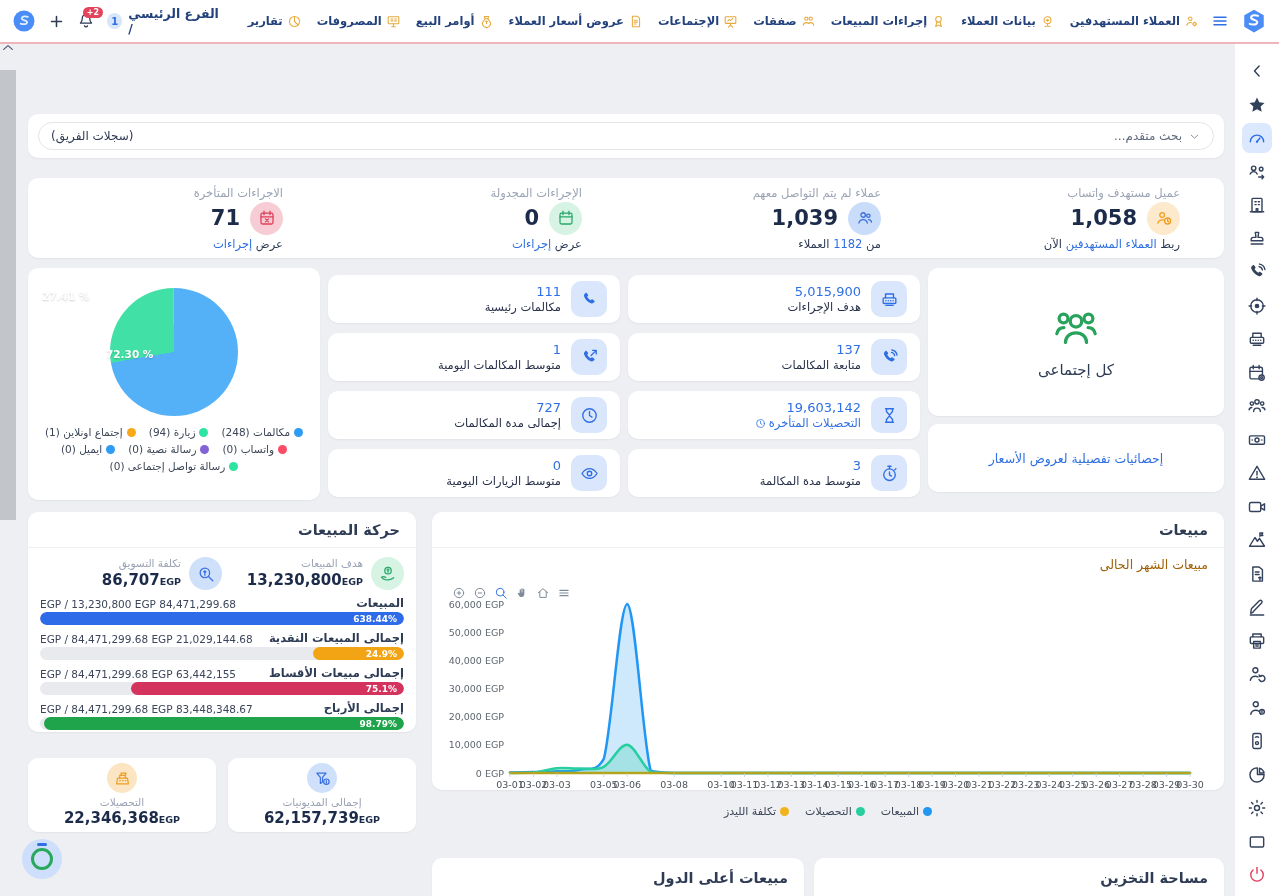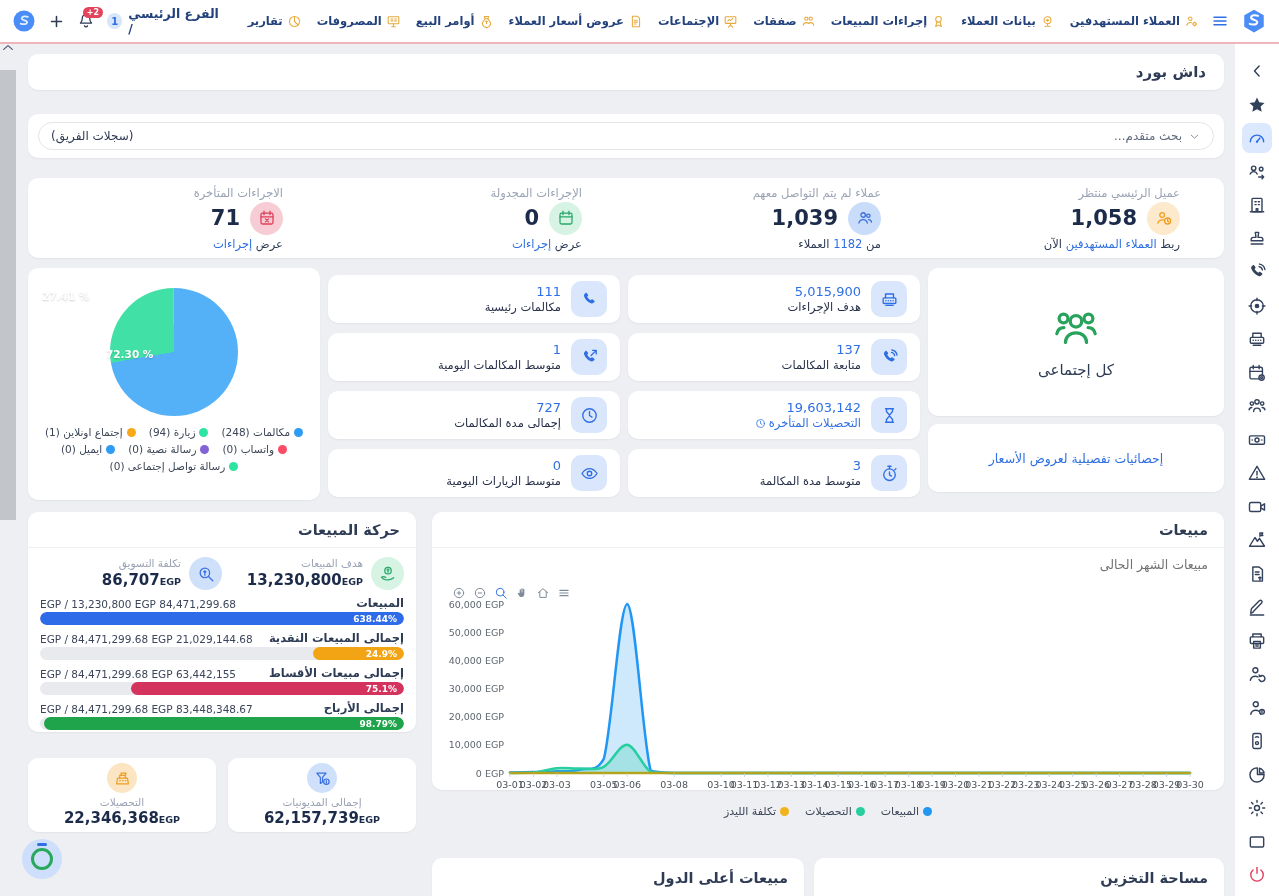--- a/index.html
+++ b/index.html
@@ -114,21 +114,21 @@
   #sum-cards{position:absolute;left:28px;top:758px;width:388px;display:flex;gap:12px}
   .sum-card{flex:1;height:74px;background:#fff;border-radius:10px;box-shadow:0 1px 2px rgba(16,24,40,.05);display:flex;flex-direction:column;align-items:center;justify-content:center;gap:1px}
   .sum-icon{width:30px;height:30px;border-radius:50%;display:flex;align-items:center;justify-content:center;margin-bottom:2px}
   .sum-icon .ic{width:17px;height:17px}
   .sum-label{font-size:10.5px;color:#9aa3b4}
   .sum-value{direction:ltr;font-size:15px;font-weight:bold;color:#1c2b4a}
   .sum-cur{font-size:9.5px}
 
   
   #chart-card{left:432px;top:512px;width:792px;height:278px}
-  .ch-sub{padding:9px 16px 0;font-size:12.5px;color:#737373}
+  .ch-sub{padding:9px 16px 0;font-size:12.5px;color:#a16207}
   #chart-toolbar{position:absolute;top:74px;left:20px;display:flex;gap:7px;direction:ltr;color:#7d8a97}
   #chart-toolbar .ic{width:14px;height:14px;cursor:pointer}
   #chart-toolbar .ic.sel{color:#2f6fe4}
   #chart-box{position:absolute;top:86px;right:8px;width:772px;height:205px;direction:ltr}
   #chart-legend{position:absolute;top:293px;left:0;right:0;display:flex;justify-content:center;gap:16px;font-size:11px;color:#3d4657}
 
   
   #countries-card{left:432px;top:858px;width:372px;height:60px;padding:12px 16px}
   #storage-card{left:814px;top:858px;width:410px;height:60px;padding:12px 16px}
   .bottom-title{font-size:14.5px;font-weight:bold;color:#2e3b55}
@@ -494,41 +494,38 @@
 
   <div id="lscroll">
     <span class="scroll-up ic" id="scrollup-ic">
         <svg xmlns="http://www.w3.org/2000/svg" viewBox="0 0 24 24" width="100%" height="100%" fill="none" stroke="currentColor" stroke-width="1.7" stroke-linecap="round" stroke-linejoin="round">
           <path d="M5.5 14L12 8.5 18.5 14"></path>
         </svg>
       </span>
     <div class="scroll-thumb"></div>
   </div>
 
-  <section class="card" id="title-card">
-    <h1 class="page-title">داش بورد</h1>
-  </section>
 
   <section class="card" id="search-card">
     <div class="pill">
       <span class="pill-right">
         <span class="ic pill-chevron" id="pillchev-ic">
             <svg xmlns="http://www.w3.org/2000/svg" viewBox="0 0 24 24" width="100%" height="100%" fill="none" stroke="currentColor" stroke-width="1.7" stroke-linecap="round" stroke-linejoin="round">
               <path d="M6 9.5L12 15l6-5.5"></path>
             </svg>
           </span>
         <span>بحث متقدم...</span>
       </span>
       <span class="pill-scope">(سجلات الفريق)</span>
     </div>
   </section>
 
   <section class="card" id="kpi-card">
       <div class="kpi">
-        <div class="kpi-label">عميل الرئيسي منتظر</div>
+        <div class="kpi-label">عميل مستهدف واتساب</div>
         <div class="kpi-mid">
           <span class="kpi-icon" style="background: rgb(253, 234, 204); color: rgb(239, 158, 31);">
             <span class="ic" style="width: 18px; height: 18px;">
               <svg xmlns="http://www.w3.org/2000/svg" viewBox="0 0 24 24" width="100%" height="100%" fill="none" stroke="currentColor" stroke-width="1.7" stroke-linecap="round" stroke-linejoin="round">
                 <circle cx="9.5" cy="8" r="3.1"></circle>
                 <path d="M3.8 19c.7-2.9 2.9-4.6 5.7-4.6.9 0 1.8.2 2.5.5"></path>
                 <circle cx="16.8" cy="16" r="4"></circle>
                 <path d="M16.8 13.8v2.4l1.5 1"></path>
               </svg>
             </span>

